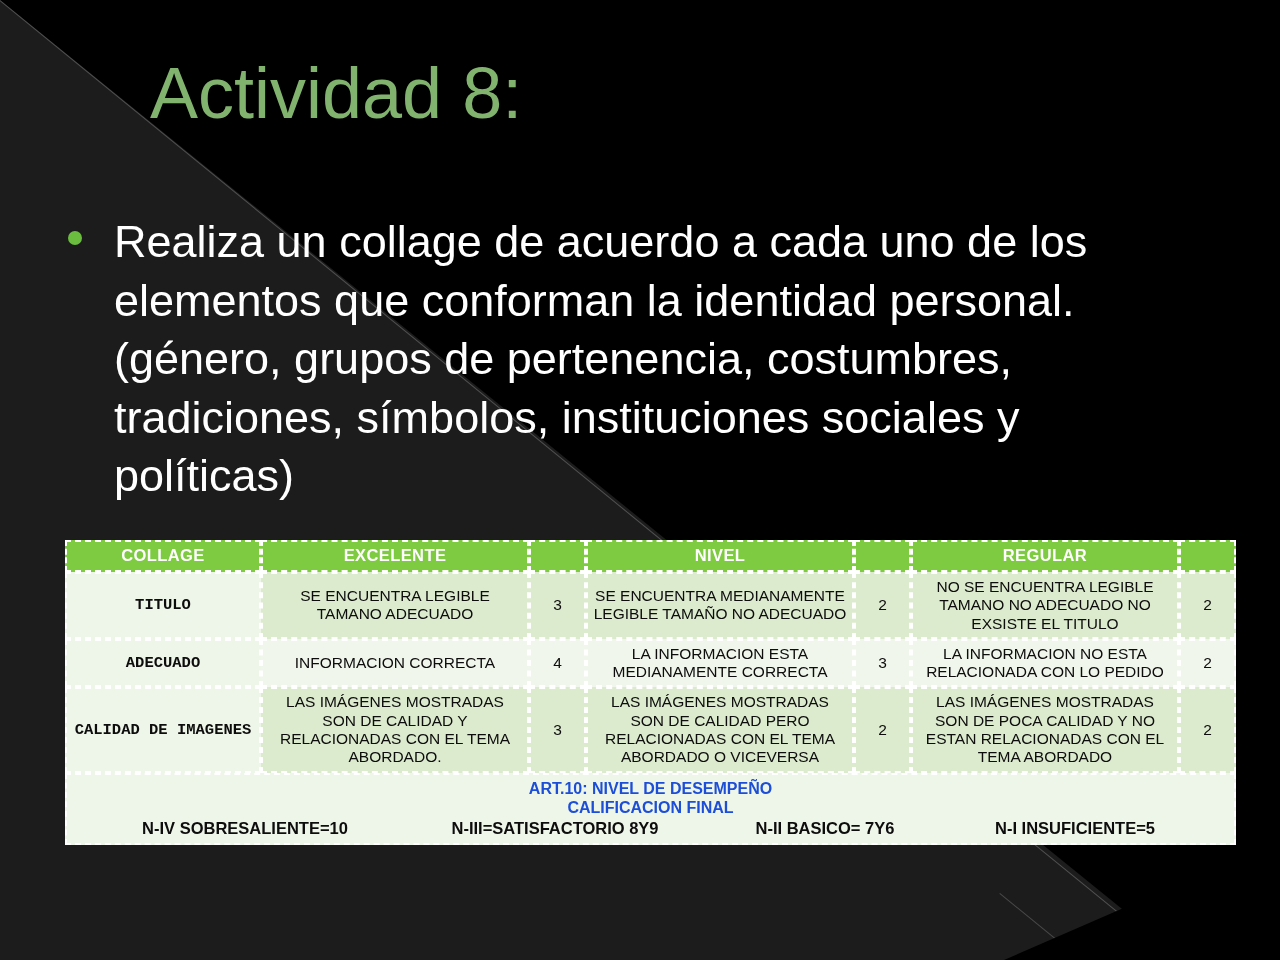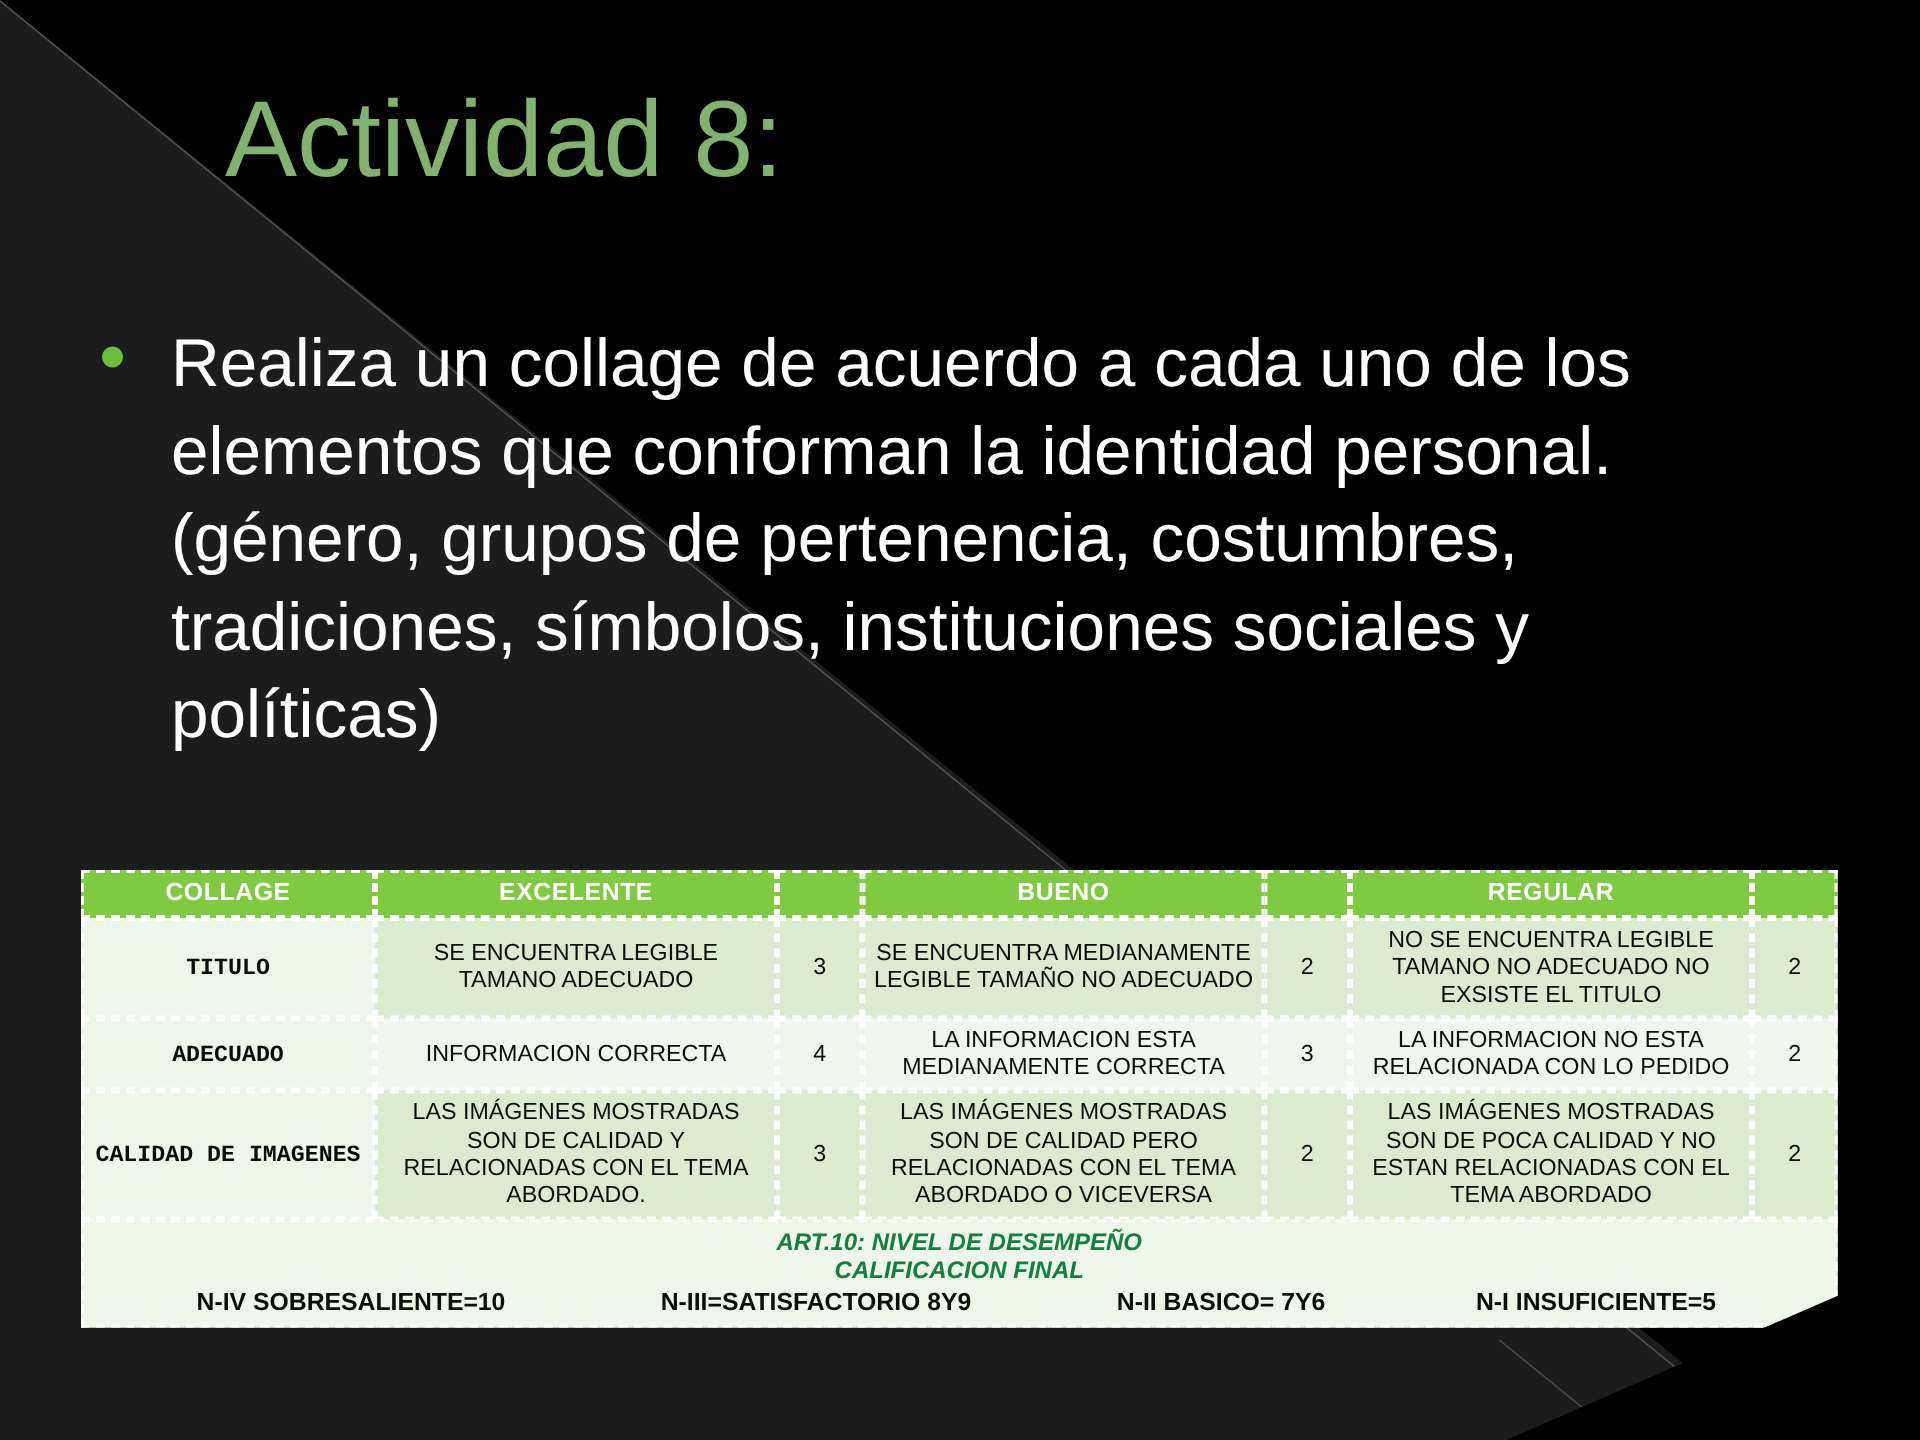--- a/index.html
+++ b/index.html
@@ -93,28 +93,27 @@
   .bullet-text {
     color: #ffffff;
     font-size: 45px;
     line-height: 1.3;
     font-weight: 400;
   }
 
   
   #rubric {
     position: absolute;
-    left: 54px;
+    left: 65px;
     top: 540px;
     width: 1166px;
     border-collapse: separate;
     border-spacing: 0;
     table-layout: fixed;
     background: #eef5e9;
-    margin-top: 40px;
   }
   #rubric td, #rubric th {
     border: 2px dashed #ffffff;
     text-align: center;
     vertical-align: middle;
     font-size: 15.5px;
     line-height: 1.18;
     color: #0d0d0d;
     padding: 4px 5px;
   }
@@ -150,23 +149,22 @@
   td.footer-cell {
     background: #eef5e9;
     text-align: left;
     padding: 5px 8px 6px 8px;
     border-top: 2px dashed #ffffff;
   }
   .footer-line {
     font-weight: bold;
     font-size: 16px;
     line-height: 1.22;
-    color: #15803d;
+    color: #1d4ed8;
     white-space: pre;
-    font-style: italic;
   }
   .footer-scale {
     font-weight: bold;
     font-size: 16.5px;
     line-height: 1.3;
     color: #0d0d0d;
     display: flex;
     justify-content: flex-start;
     gap: 0px;
     padding-left: 8px;
@@ -204,21 +202,21 @@
       <col class="col-desc">
       <col class="col-score">
       <col class="col-desc">
       <col class="col-score">
     </colgroup>
     <thead>
       <tr>
         <th>COLLAGE</th>
         <th>EXCELENTE</th>
         <th></th>
-        <th>BUENO</th>
+        <th>NIVEL</th>
         <th></th>
         <th>REGULAR</th>
         <th></th>
       </tr>
     </thead>
     <tbody>
       <tr class="band-a">
         <td class="crit-cell">TITULO</td>
         <td>SE ENCUENTRA LEGIBLE TAMANO ADECUADO</td>
         <td class="score-cell">3</td>

